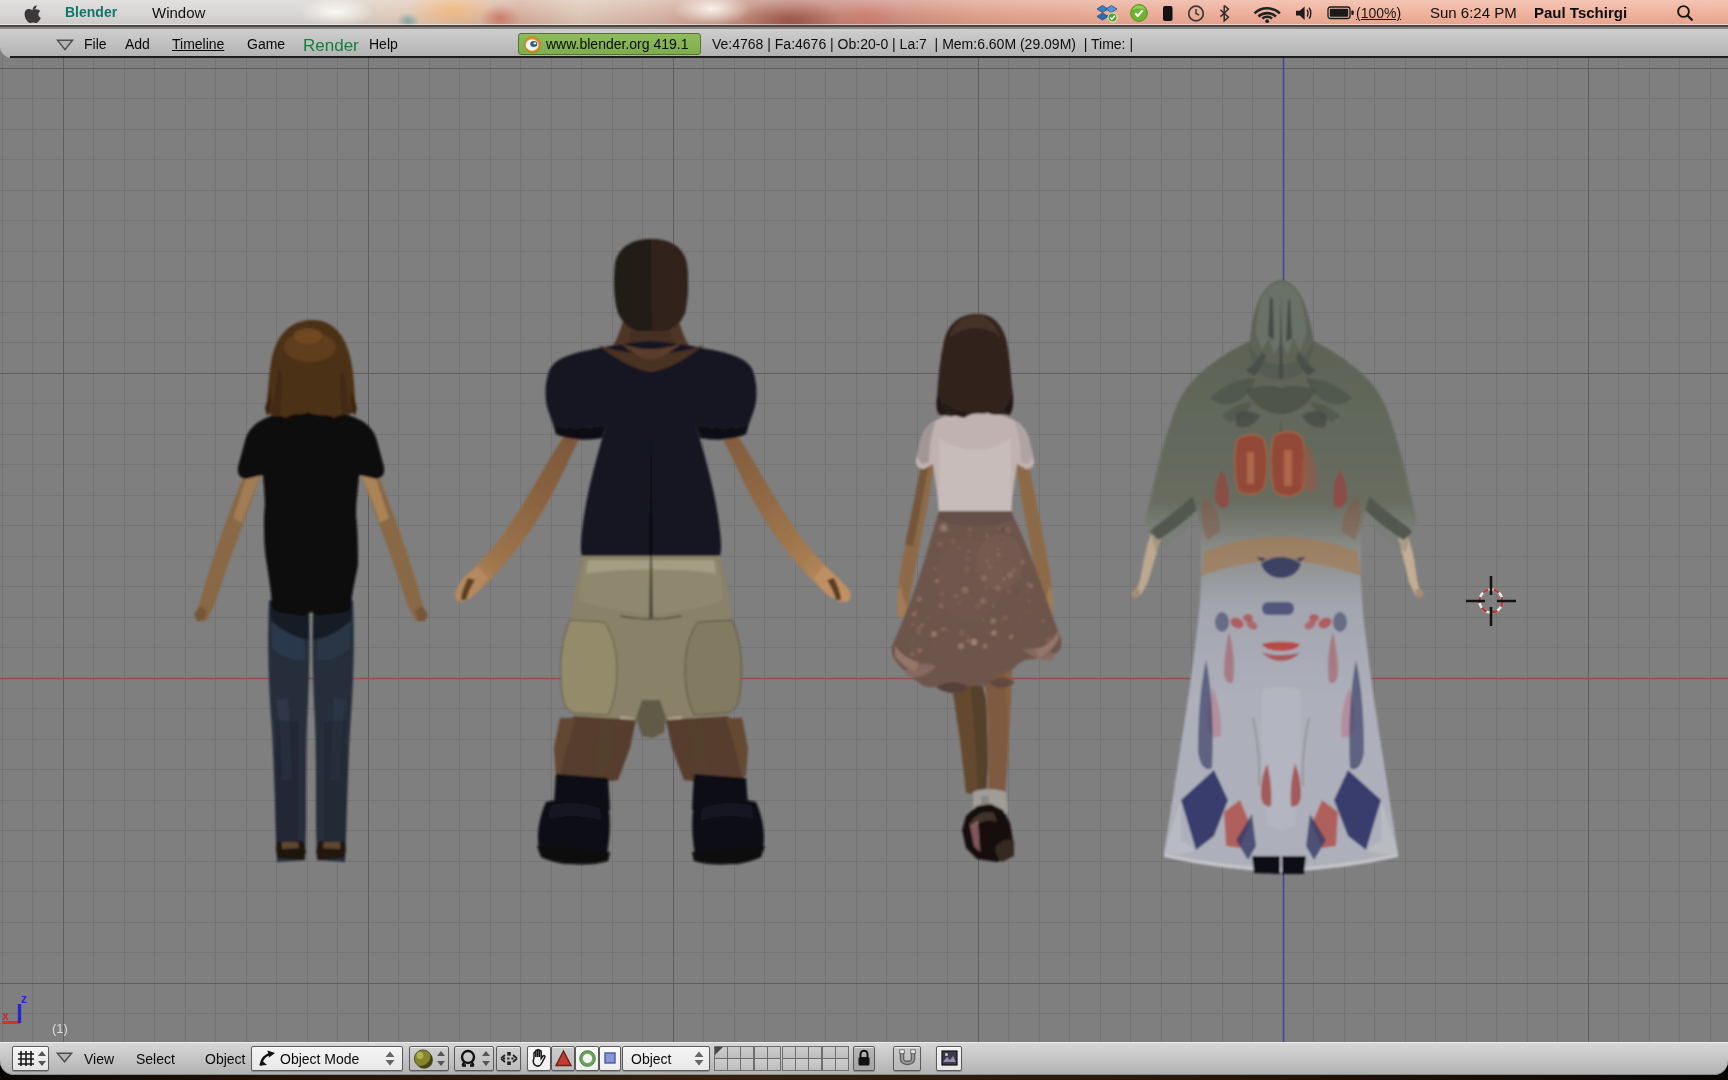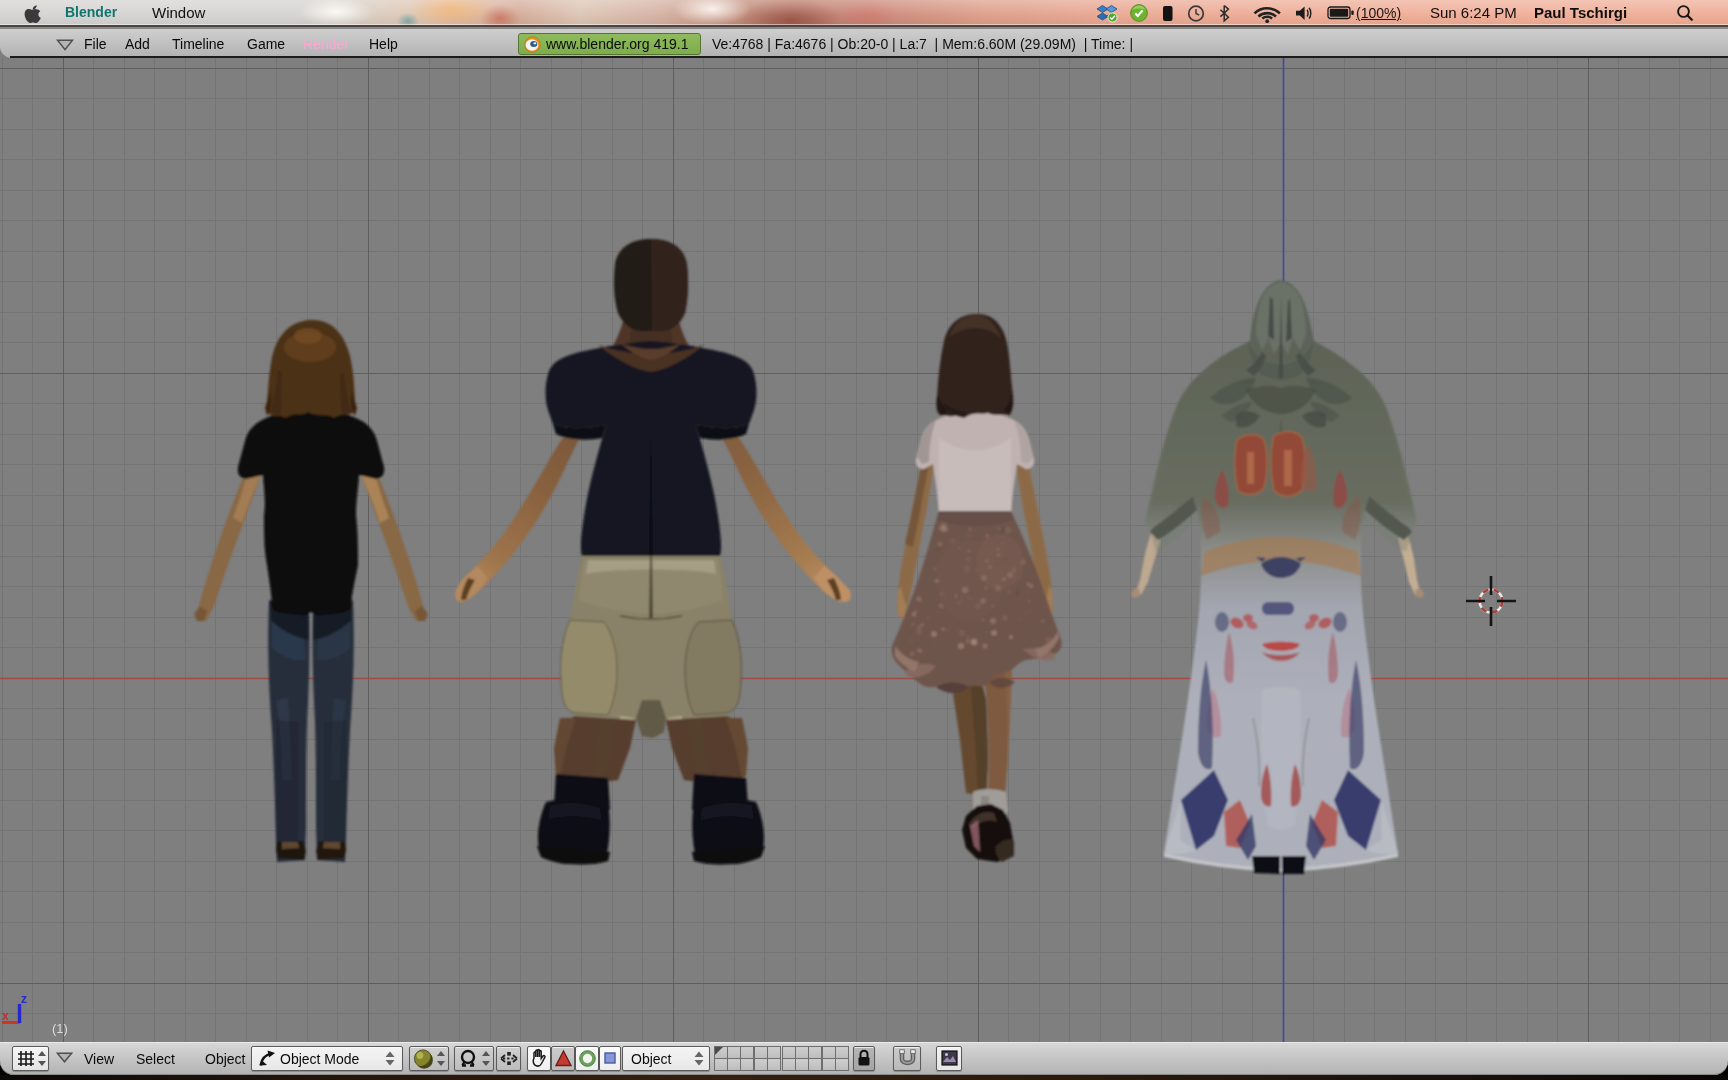--- a/index.html
+++ b/index.html
@@ -78,23 +78,23 @@
 <div class="abs" style="left:0;top:27px;width:1728px;height:31px;border-radius:0 0 0 12px;
  background:linear-gradient(to bottom,#d0d0d0,#c3c3c3 45%,#b1b1b1);
  box-shadow:inset 0 1px 0 #e4e4e4;"></div>
 <div class="abs" style="left:10px;top:56px;width:1718px;height:2px;background:#1c1c1c;"></div>
 <div class="abs" style="left:0;top:27px;width:1728px;height:2px;background:#8a8886;"></div>
 <svg class="abs" style="left:56px;top:39px;" width="18" height="12" viewBox="0 0 18 12">
  <path d="M1.5 1.2 L16.5 1.2 L9 10.6 Z" fill="#b4b4b4" stroke="#4e4e4e" stroke-width="1.5"></path>
     </svg>
 <div class="abs" style="left:84px;top:36px;font-size:14px;color:#090909;">File</div>
 <div class="abs" style="left:125px;top:36px;font-size:14px;color:#090909;">Add</div>
-<div class="abs" style="left:172px;top:36px;font-size:14px;color:#090909;">Timeline</div>
+<div class="abs" style="left:172px;top:36px;font-size:14px;color:#090909;text-decoration:underline;">Timeline</div>
 <div class="abs" style="left:247px;top:36px;font-size:14px;color:#090909;">Game</div>
-<div class="abs" style="left:303px;top:36px;font-size:14px;color:#f9a8d4;">Render</div>
+<div class="abs" style="left:303px;top:36px;font-size:17px;color:#15803d;">Render</div>
 <div class="abs" style="left:369px;top:36px;font-size:14px;color:#090909;">Help</div>
 <div class="abs" style="left:518px;top:33px;width:183px;height:22px;border-radius:3px;
  background:linear-gradient(to bottom,#8fbb5d,#7ead4d);border:1px solid #55742f;box-sizing:border-box;"></div>
 <svg class="abs" style="left:524px;top:36px;" width="17" height="17" viewBox="0 0 17 17">
  <circle cx="8.5" cy="8.5" r="7.8" fill="#e78f1e" stroke="#b86a10" stroke-width="0.6"></circle>
  <ellipse cx="8.0" cy="9.0" rx="6.4" ry="5.8" fill="#f6f4ee"></ellipse>
  <ellipse cx="9.8" cy="8.0" rx="3.6" ry="2.9" fill="#2c5f8a"></ellipse>
  <ellipse cx="10.9" cy="7.3" rx="1.5" ry="1.1" fill="#f2f2f0"></ellipse>
     </svg>
 <div class="abs" style="left:546px;top:36px;font-size:14px;color:#0a0a0a;">www.blender.org 419.1</div>

